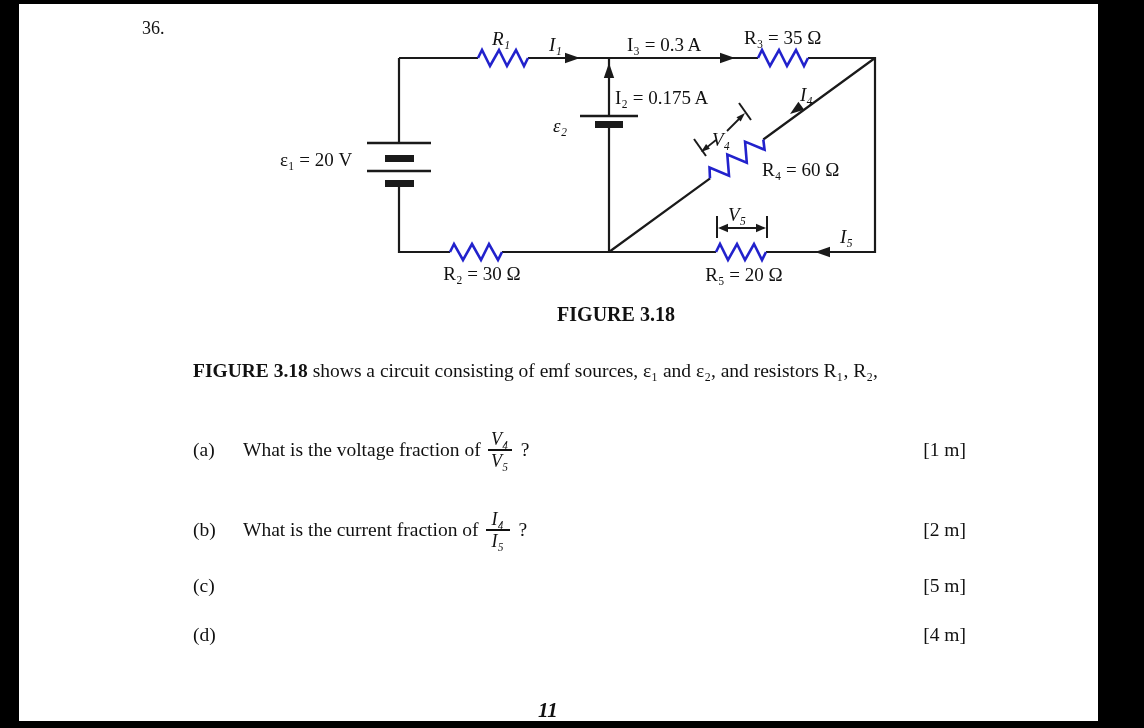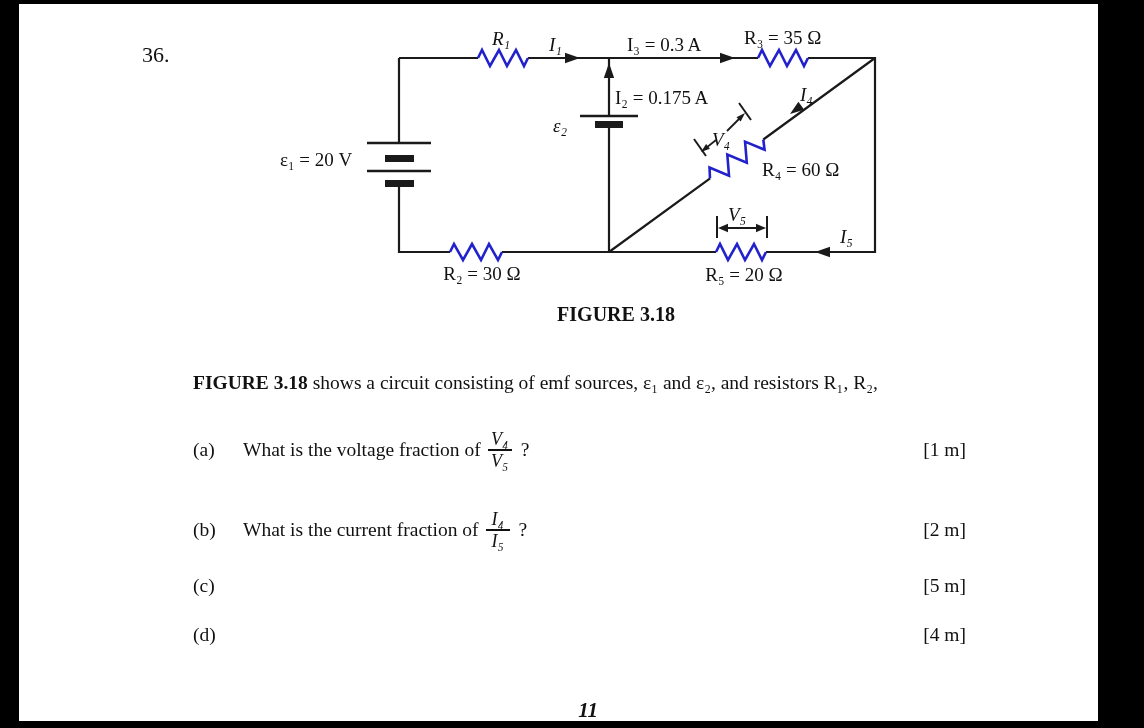--- a/index.html
+++ b/index.html
@@ -7,38 +7,38 @@
     width:1144px;height:728px;position:relative;background:#ffffff;
     font-family:"Liberation Serif","DejaVu Serif",serif;color:#111;
     overflow:hidden;
   }
   .frame{position:absolute;background:#000;}
   #frame-left{left:0;top:0;width:19px;height:728px;}
   #frame-right{left:1098px;top:0;width:46px;height:728px;}
   #frame-top{left:0;top:0;width:1144px;height:4px;}
   #frame-bottom{left:0;top:721px;width:1144px;height:7px;}
 
-  #question-number{position:absolute;left:142px;top:18px;font-size:22px;margin-top:24px;}
+  #question-number{position:absolute;left:142px;top:18px;font-size:18px;}
   #figure-caption{position:absolute;left:450px;top:303px;width:332px;text-align:center;
     font-weight:bold;font-size:20px;}
-  #page-number{position:absolute;left:538px;top:698px;width:60px;text-align:right;
+  #page-number{position:absolute;left:538px;top:698px;width:60px;text-align:left;
     font-weight:bold;font-style:italic;font-size:21px;}
 
   #circuit-svg{position:absolute;left:0;top:0;}
   .wire{stroke:var(--wire,#1a1a1a);stroke-width:2.2;fill:none;}
   .plate-thin{stroke:var(--wire,#1a1a1a);stroke-width:2.5;fill:none;}
   .plate-thick{stroke:var(--wire,#1a1a1a);stroke-width:7;fill:none;}
   .rz{stroke:var(--resistor,#2222cc);stroke-width:2.6;fill:none;stroke-linejoin:miter;}
   .ah{fill:var(--wire,#1a1a1a);stroke:none;}
   .tick{stroke:var(--wire,#1a1a1a);stroke-width:2;fill:none;}
   .thin{stroke:var(--wire,#1a1a1a);stroke-width:1.8;fill:none;}
   .lbl{font-family:"Liberation Serif","DejaVu Serif",serif;font-size:19px;fill:#111;}
   .lbl-i{font-family:"Liberation Serif","DejaVu Serif",serif;font-size:19px;fill:#111;font-style:italic;}
 
-  #para{position:absolute;left:193px;top:358px;width:800px;font-size:19.5px;line-height:26px;margin-top:12px;}
+  #para{position:absolute;left:193px;top:358px;width:800px;font-size:19.5px;line-height:26px;}
   #para .line{display:block;white-space:nowrap;}
 
   .q-row{position:absolute;left:193px;width:773px;display:flex;align-items:center;
     font-size:19.5px;}
   .q-label{width:50px;flex:0 0 50px;}
   .q-marks{margin-left:auto;}
   .frac{display:inline-flex;flex-direction:column;align-items:center;margin:0 7px;
     font-style:italic;font-size:18px;line-height:1.12;}
   .frac-bar{height:1.7px;background:#111;align-self:stretch;min-width:24px;}
   .q-suffix{margin-left:2px;}

